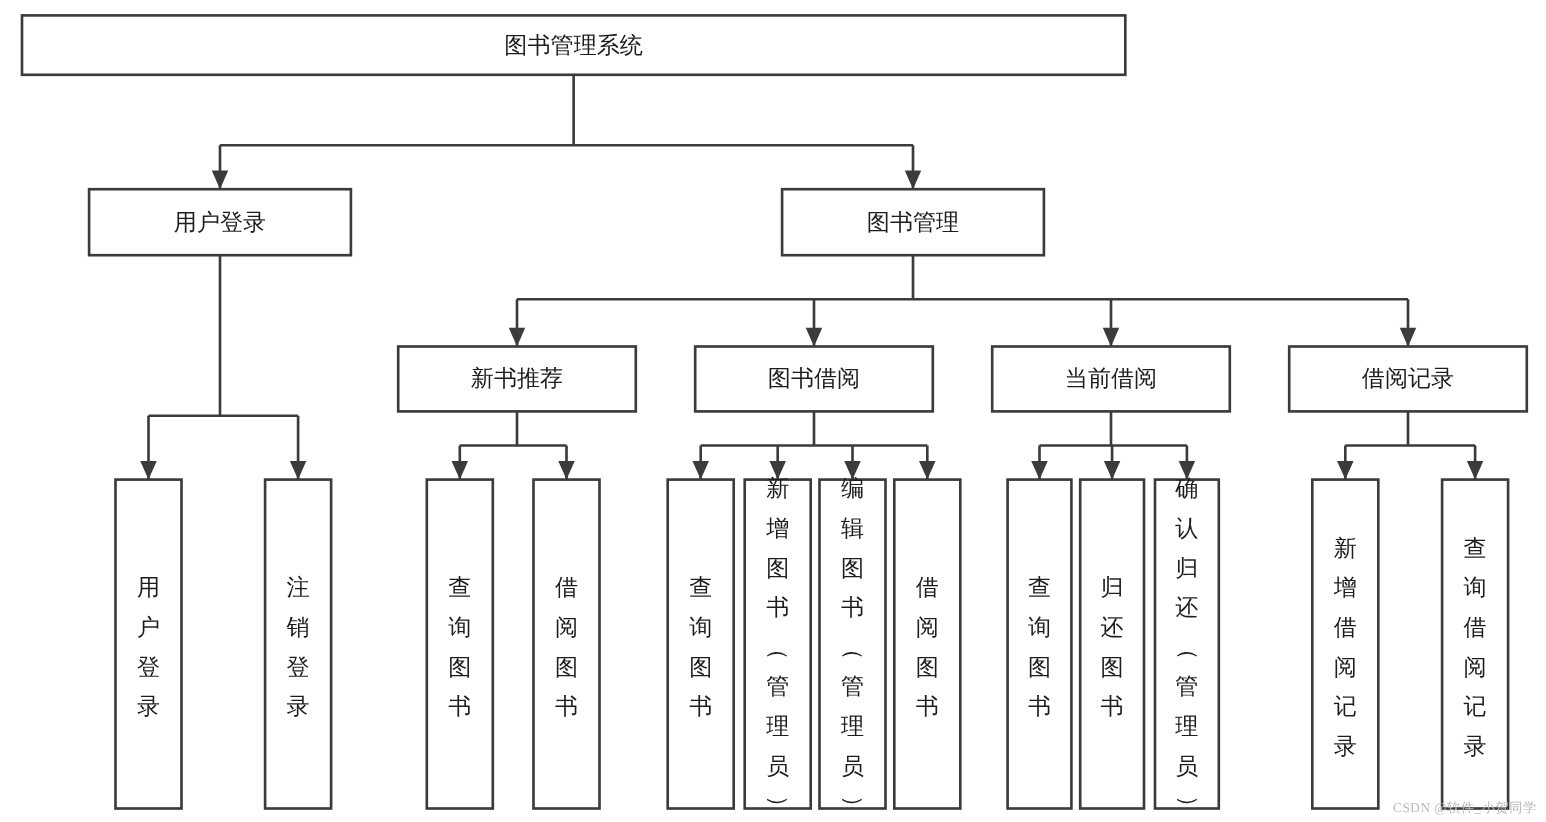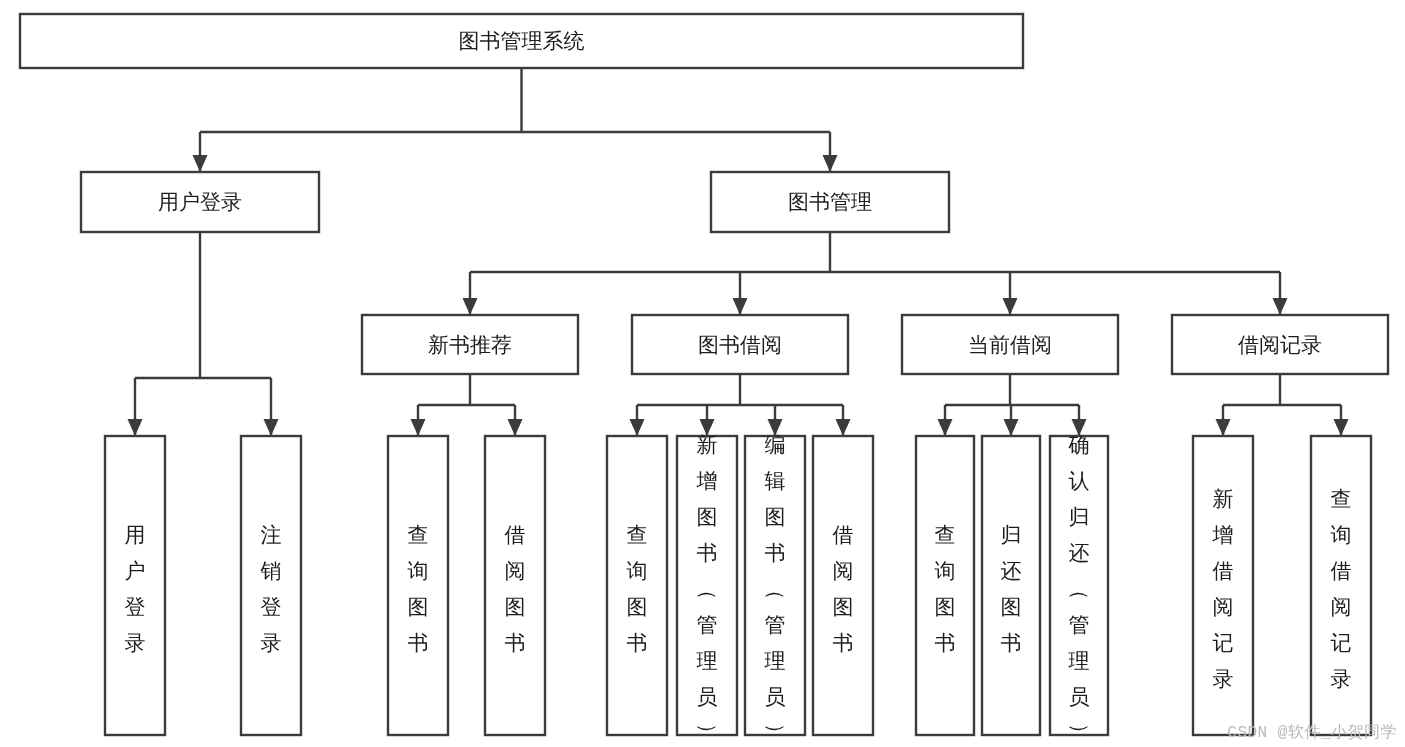--- a/index.html
+++ b/index.html
@@ -51,22 +51,22 @@
   .node-label-v {
     font-family: "DejaVu Sans", "Liberation Sans", sans-serif;
     font-size: 21px;
     fill: #1d1d1d;
     text-anchor: middle;
   }
   .watermark-text {
     position: absolute;
     right: 8px;
     bottom: 4px;
-    font-family: Liberation Mono, monospace;
-    font-size: 16px;
+    font-family: Liberation Serif, serif;
+    font-size: 12px;
     color: #b9b9b9;
     white-space: nowrap;
     letter-spacing: 0.5px;
   }
 </style>
 </head>
 <body>
 
 <div id="diagram-root">
 

